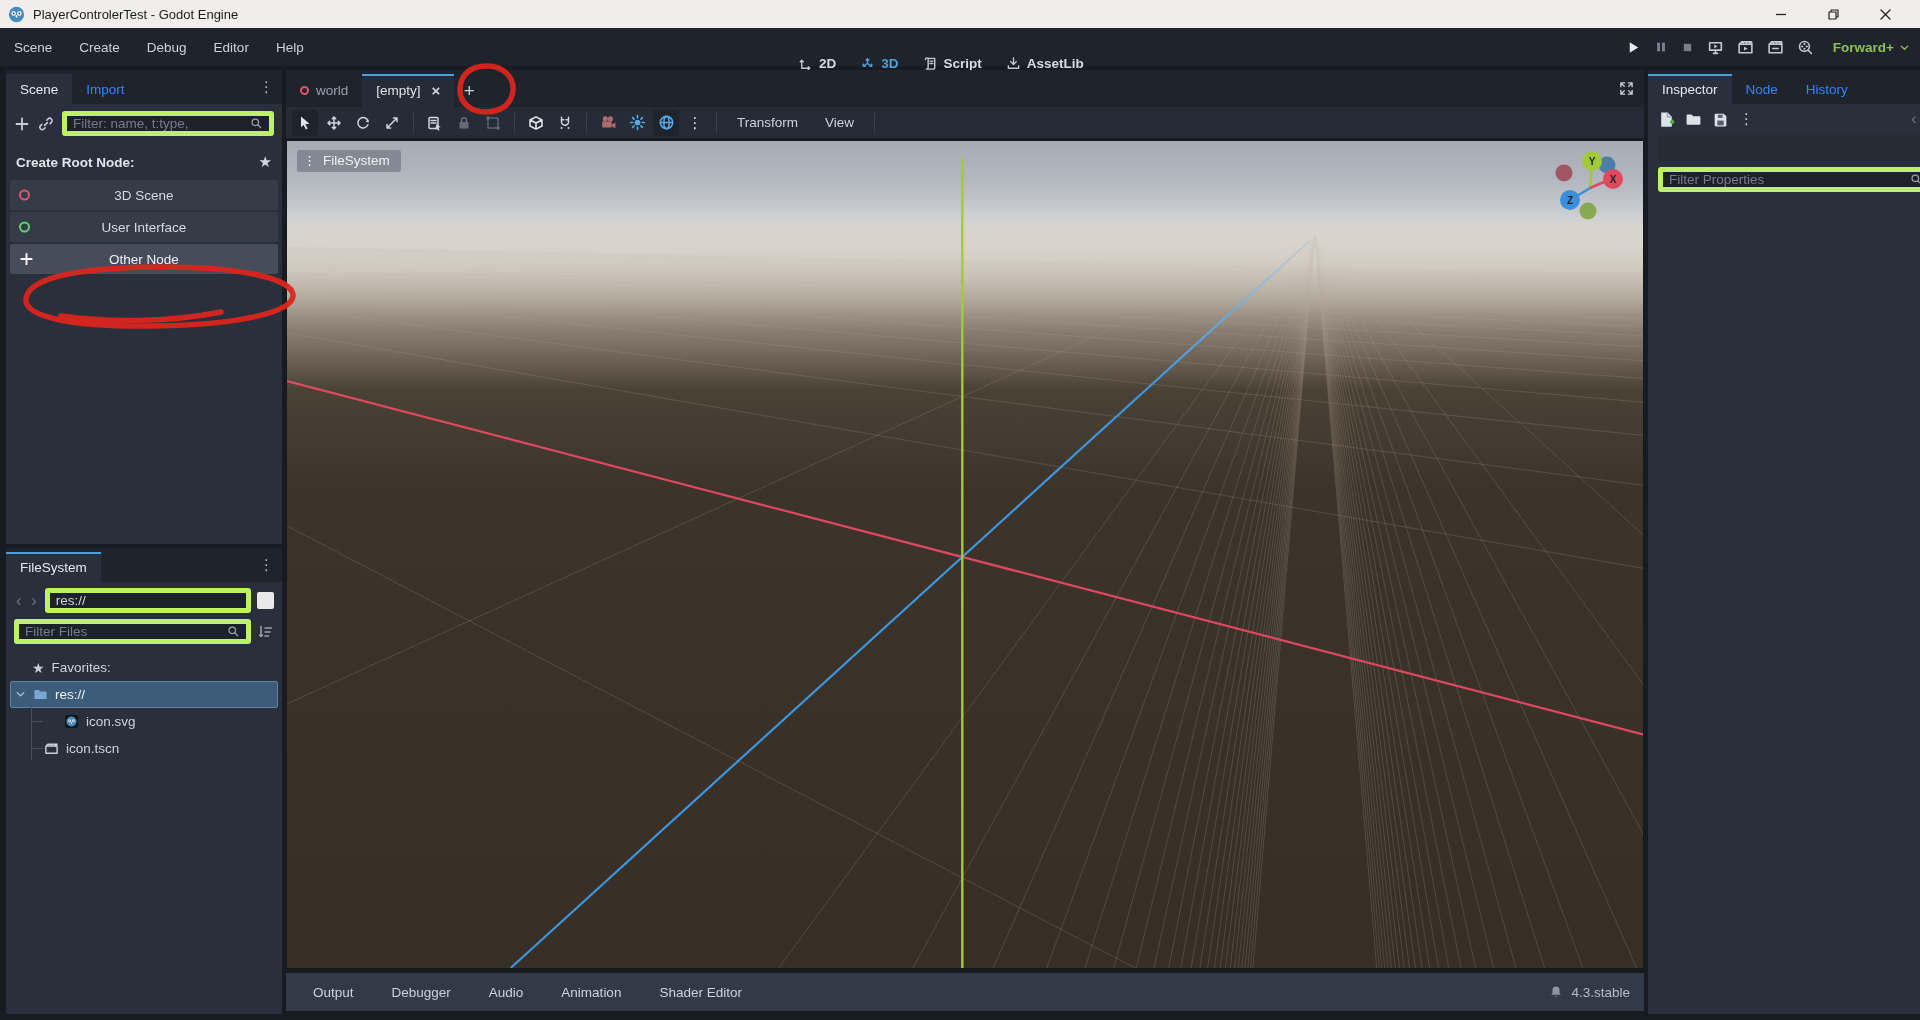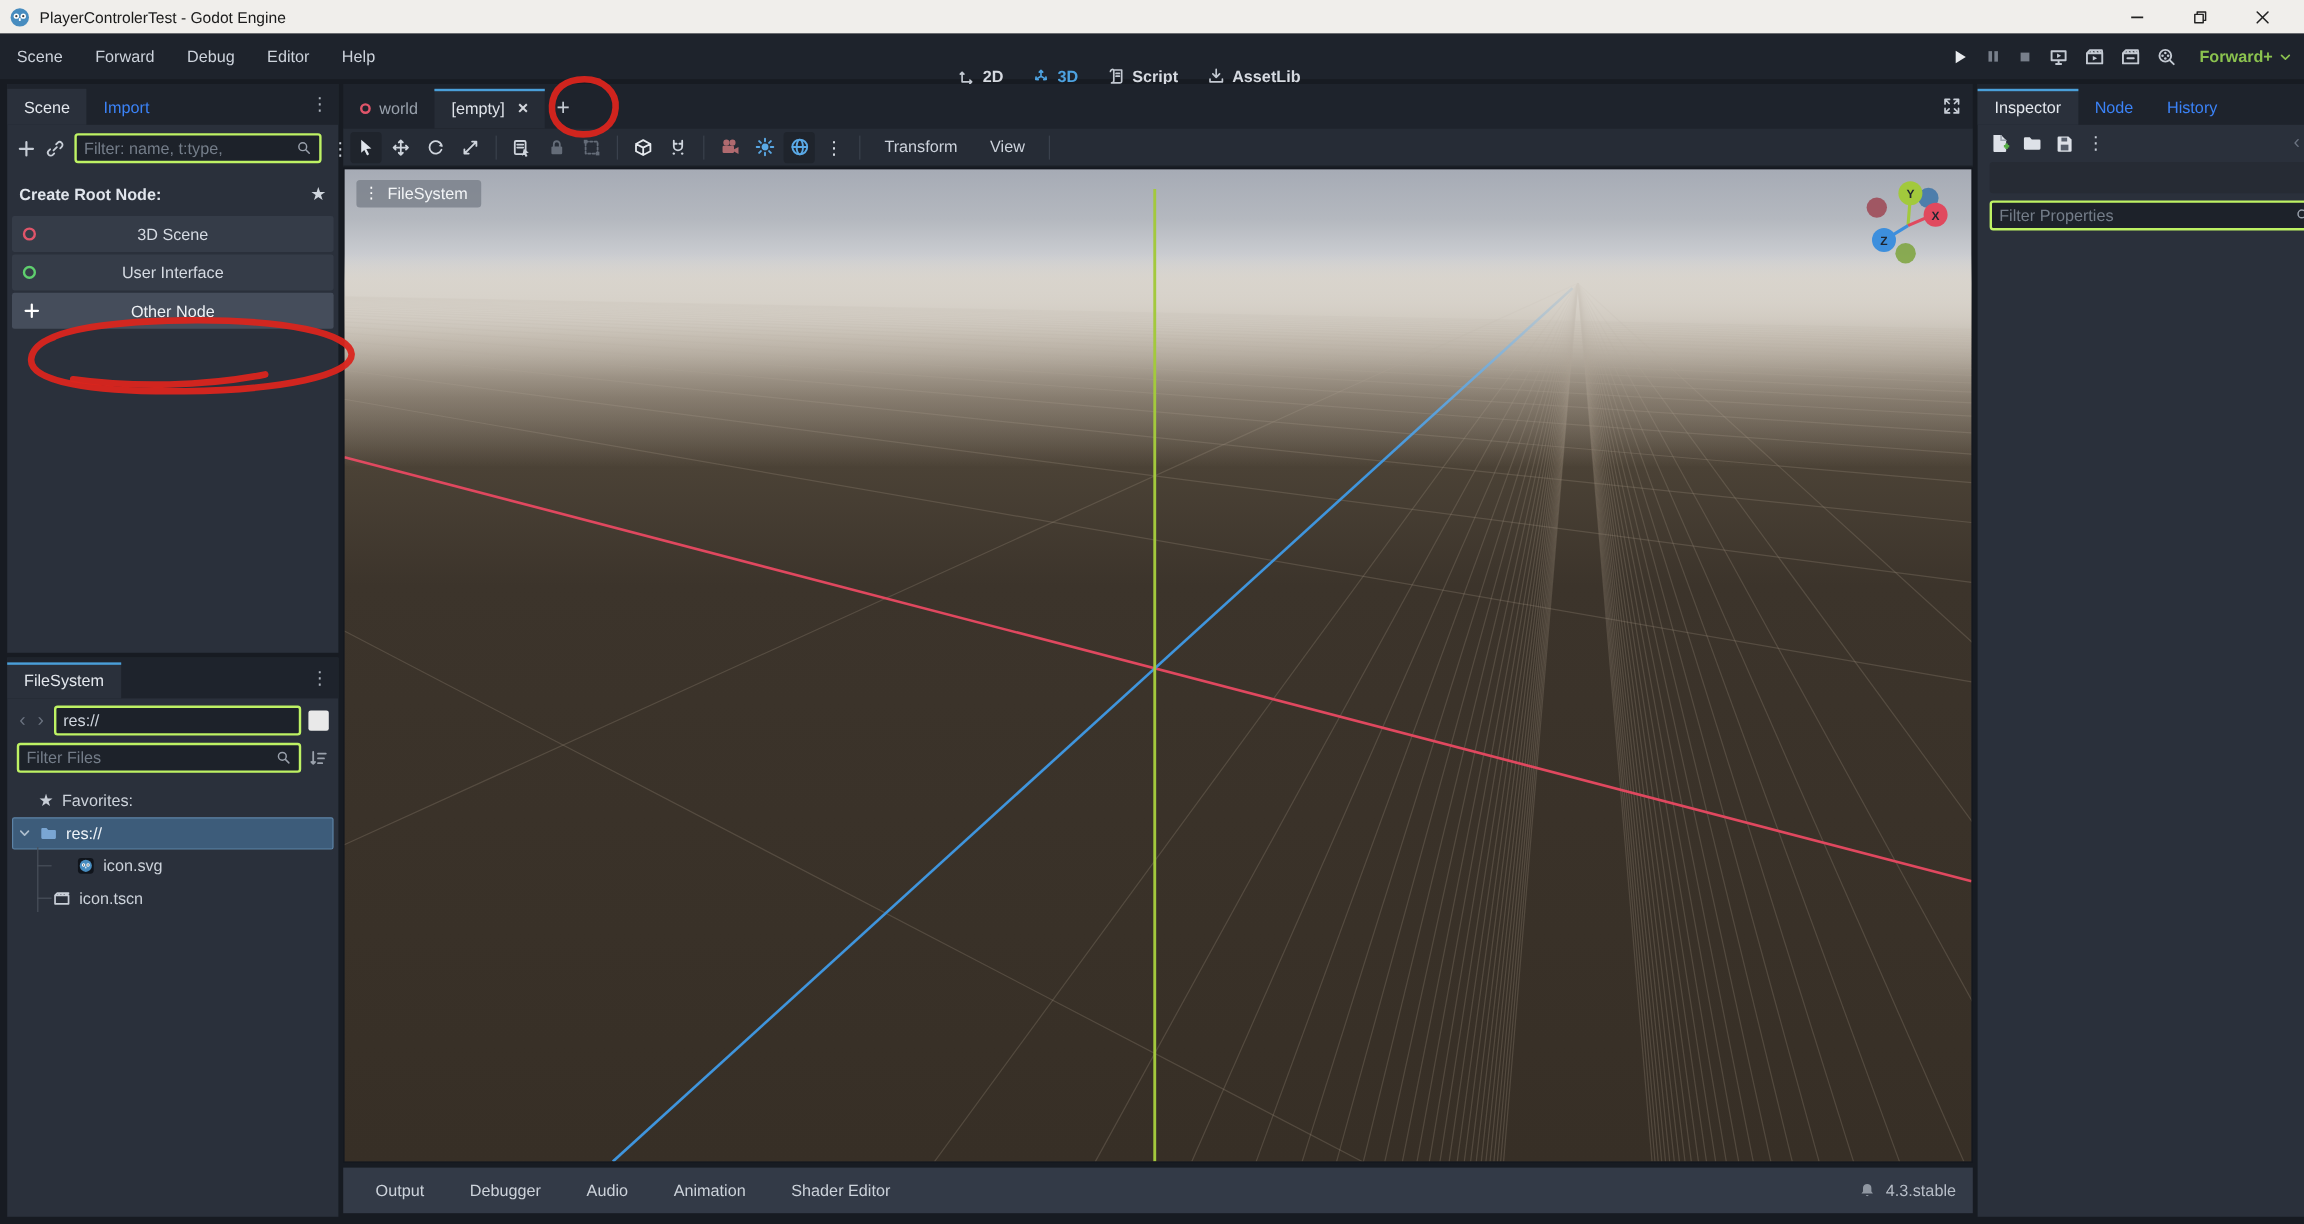--- a/index.html
+++ b/index.html
@@ -32,21 +32,21 @@
   .run-icon { color:#c3c9d2; }
   .run-icon.dim { color:#787f8b; }
   .mode-btn { display:flex; align-items:center; gap:5px; font-weight:bold; margin-left:6px; }
 
   
   .panel-tabs { height:34px; background:#1e232c; display:flex; align-items:flex-end; }
   .ptab { height:30px; display:flex; align-items:center; gap:6px; padding:0 14px; color:#3b82f6; position:relative; }
   .ptab.active { background:#2a303b; color:#e4e8ee; }
   .ptab.active.focus::before { content:""; position:absolute; left:0; right:0; top:0; height:2px; background:#4a9fd9; }
   .ptab-dots { margin-left:auto; align-self:center; padding:0 8px; color:#aab1bb; font-size:15px; }
-  .field { background:#1d222a; border:2px solid #bef264; border-radius:3px; color:#cfd5de; height:25px;
+  .field { background:#1d222a; border:5px solid #bef264; border-radius:3px; color:#cfd5de; height:25px;
     display:flex; align-items:center; padding:0 6px; }
   .field input { background:transparent; border:none; outline:none; color:#cfd5de; font:inherit; flex:1; min-width:0; }
   .field input::placeholder { color:#747d89; }
   .micon { color:#9aa1ac; }
 
   
   .left-dock { position:absolute; left:6px; top:70px; width:276px; bottom:6px; }
   .scene-panel { position:absolute; left:0; right:0; top:0; height:474px; background:#2a303b; }
   .sp-toolbar { display:flex; align-items:center; gap:8px; padding:7px 8px 6px; }
   .sp-toolbar .tbi { color:#c7cdd6; }
@@ -159,21 +159,21 @@
         <svg width="13" height="13" viewBox="0 0 13 13">
           <path d="M2 2l9 9M11 2l-9 9" stroke="#222" stroke-width="1.3" stroke-linecap="round"></path>
         </svg>
       </span>
   </div>
 </div>
 
 <div class="menubar">
   <div class="menus">
     <span class="menu-item">Scene</span>
-    <span class="menu-item">Forward</span>
+    <span class="menu-item">Create</span>
     <span class="menu-item">Debug</span>
     <span class="menu-item">Editor</span>
     <span class="menu-item">Help</span>
   </div>
 
   <div class="workspaces">
     <span class="ws-btn">
       <span class="wsicon">
           <svg width="15" height="15" viewBox="0 0 16 16">
             <path class="si" d="M4 13V4.5M4 4.5 2.4 6.1M4 4.5 5.6 6.1M4 13h8.5M12.5 13l-1.6-1.6M12.5 13l-1.6 1.6"></path>

